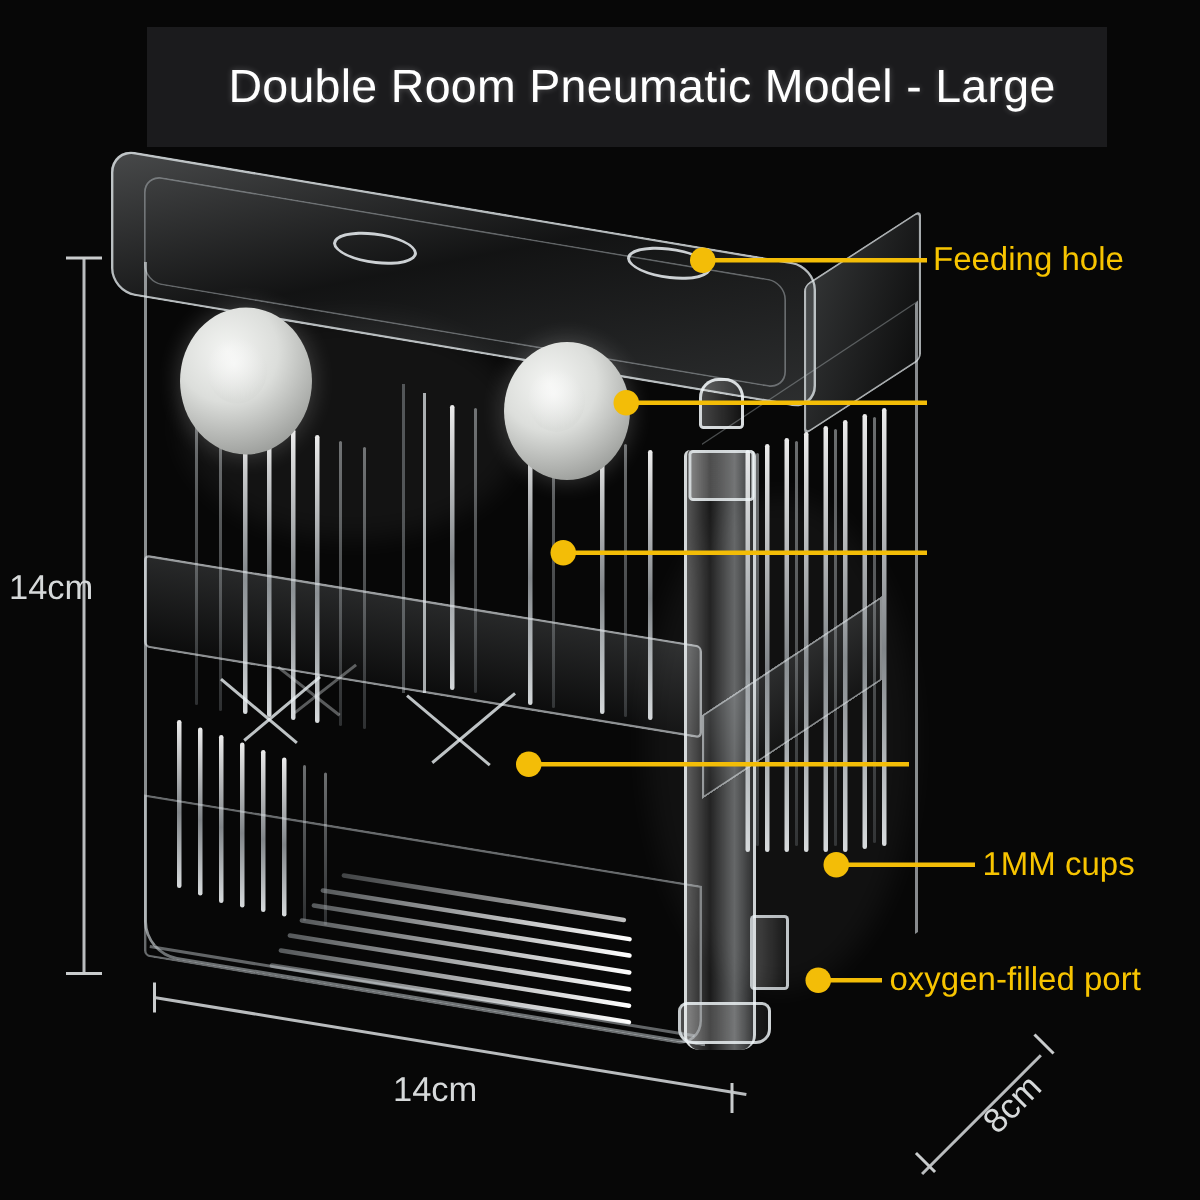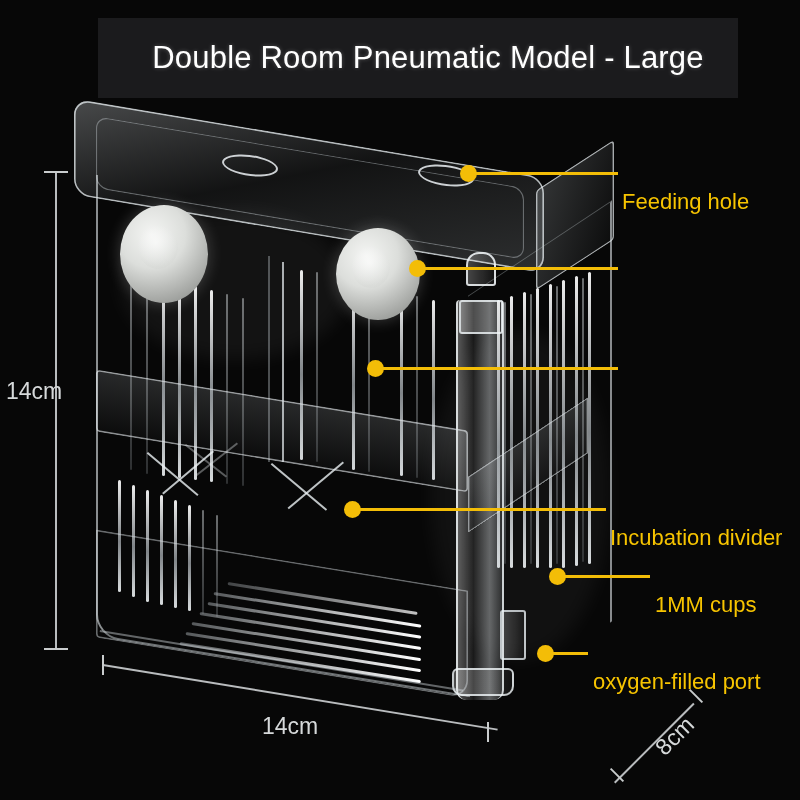--- a/index.html
+++ b/index.html
@@ -141,21 +141,21 @@
     transform:skewY(9.3deg);
     box-shadow:inset 0 0 0 1.6px rgba(222,229,233,.45);
     border-radius:0 0 18px 4px;
   }
 
   
   .callout-line{position:absolute;height:3px;background:#f3bd07;}
   .callout-dot{position:absolute;width:17px;height:17px;border-radius:50%;background:#f3bd07;}
   .callout-label{
     position:absolute;color:#f7c400;font-size:22px;line-height:25px;
-    white-space:nowrap;font-weight:400;margin-top:29px;
+    white-space:nowrap;font-weight:400;
   }
   .callout-label.wrap{white-space:normal;width:178px;}
 
   
   .dim-line{position:absolute;background:#b9bcbe;transform-origin:0 0;}
   .dim-cap{position:absolute;background:#c9cccd;}
   .dim-text{position:absolute;color:#d6d9da;font-size:23px;white-space:nowrap;}
 </style>
 </head>
 <body>
@@ -272,21 +272,20 @@
   <div class="callout-label" style="left:622px;top:160px;">Feeding hole</div>
 
   <div class="callout-dot" style="left:409px;top:260px;"></div>
   <div class="callout-line" style="left:425px;top:267px;width:193px;"></div>
 
   <div class="callout-dot" style="left:367px;top:360px;"></div>
   <div class="callout-line" style="left:383px;top:367px;width:235px;"></div>
 
   <div class="callout-dot" style="left:344px;top:501px;"></div>
   <div class="callout-line" style="left:360px;top:508px;width:246px;"></div>
-  <div class="callout-label" style="left:610px;top:496px;">Incubation divider</div>
 
   <div class="callout-dot" style="left:549px;top:568px;"></div>
   <div class="callout-line" style="left:565px;top:575px;width:85px;"></div>
   <div class="callout-label" style="left:655px;top:563px;">1MM cups</div>
 
   <div class="callout-dot" style="left:537px;top:645px;"></div>
   <div class="callout-line" style="left:553px;top:652px;width:35px;"></div>
   <div class="callout-label" style="left:593px;top:640px;">oxygen-filled port</div>
 
   <div class="dim-line" style="left:55px;top:172px;width:2px;height:478px;"></div>

